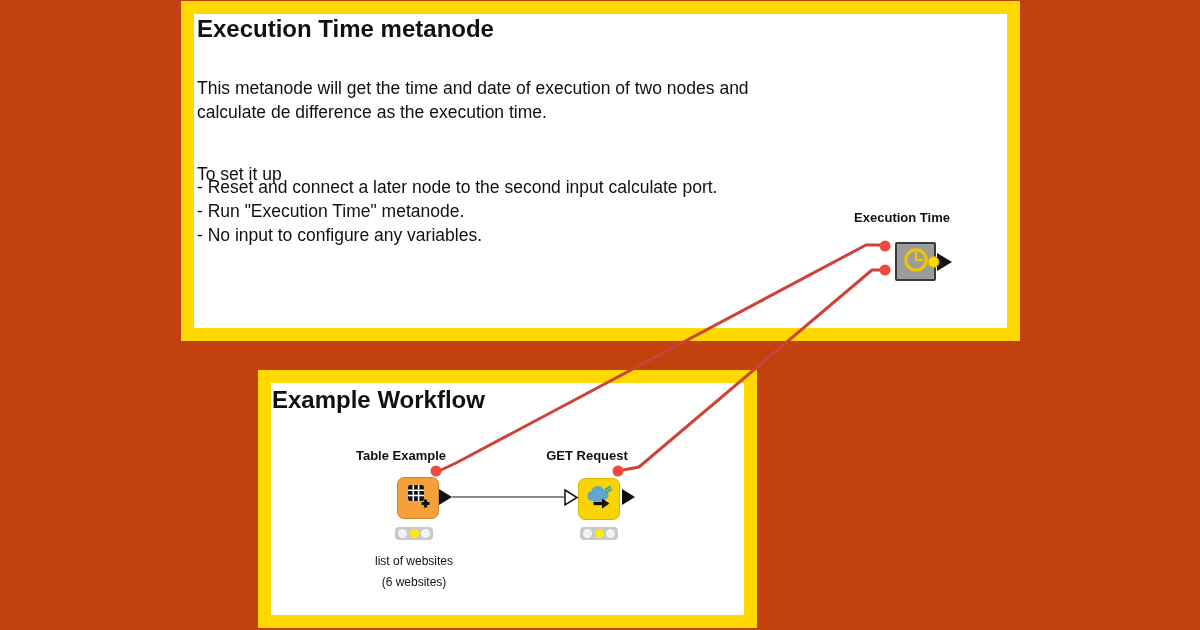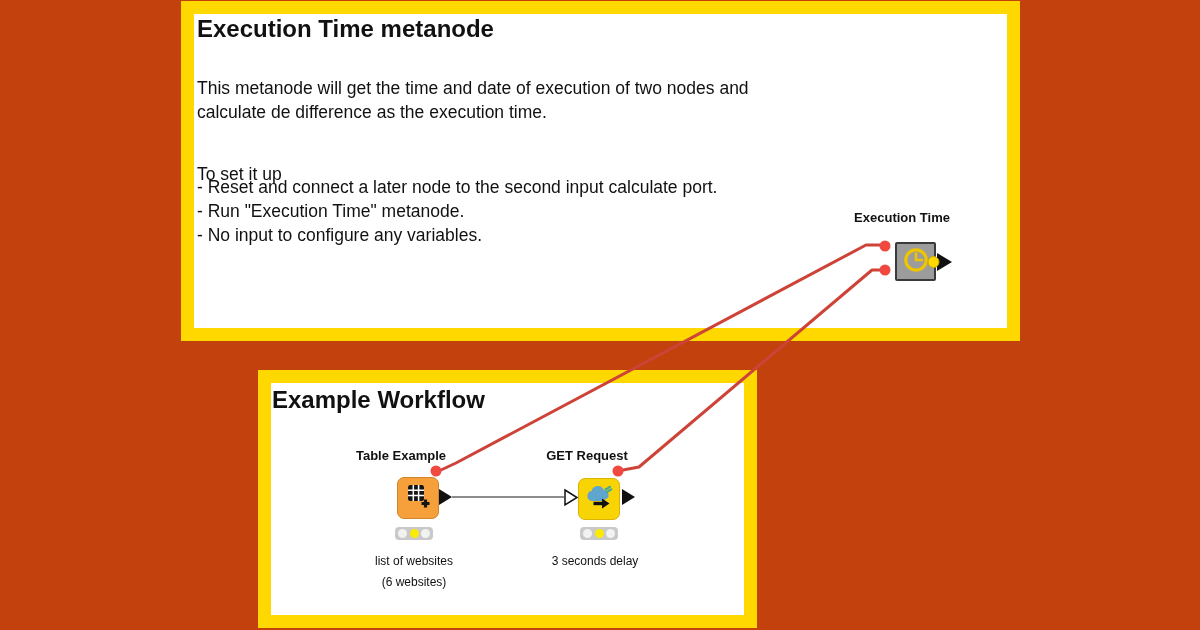--- a/index.html
+++ b/index.html
@@ -125,21 +125,20 @@
         <path d="M22.5 7.5 l4.5 -2.6 M23.8 10 l4.5 -2.6" stroke="#3fa99e" stroke-width="2.2" stroke-linecap="round"></path>
       </svg>
     </span>
   </div>
   <div class="tlight" id="gr-tlight">
     <span class="tl-dot"></span>
     <span class="tl-dot on"></span>
     <span class="tl-dot"></span>
   </div>
   <div class="caption" id="gr-caption">
-    <div>3 seconds delay</div>
   </div>
 
   <svg id="overlay" width="1200" height="630" viewBox="0 0 1200 630">
     <line class="conn" x1="452" y1="497" x2="564" y2="497"></line>
     <polygon class="out-tri" points="439,489 452,497 439,505"></polygon>
     <polygon class="in-tri" points="565,490 577,497.5 565,505"></polygon>
     <polygon class="out-tri" points="622,489 635,497 622,505"></polygon>
 
     <polyline class="red-line" points="441,470 456,463 866,245 884,245"></polyline>
     <polyline class="red-line" points="623,470 639,467 872,270 884,270"></polyline>

